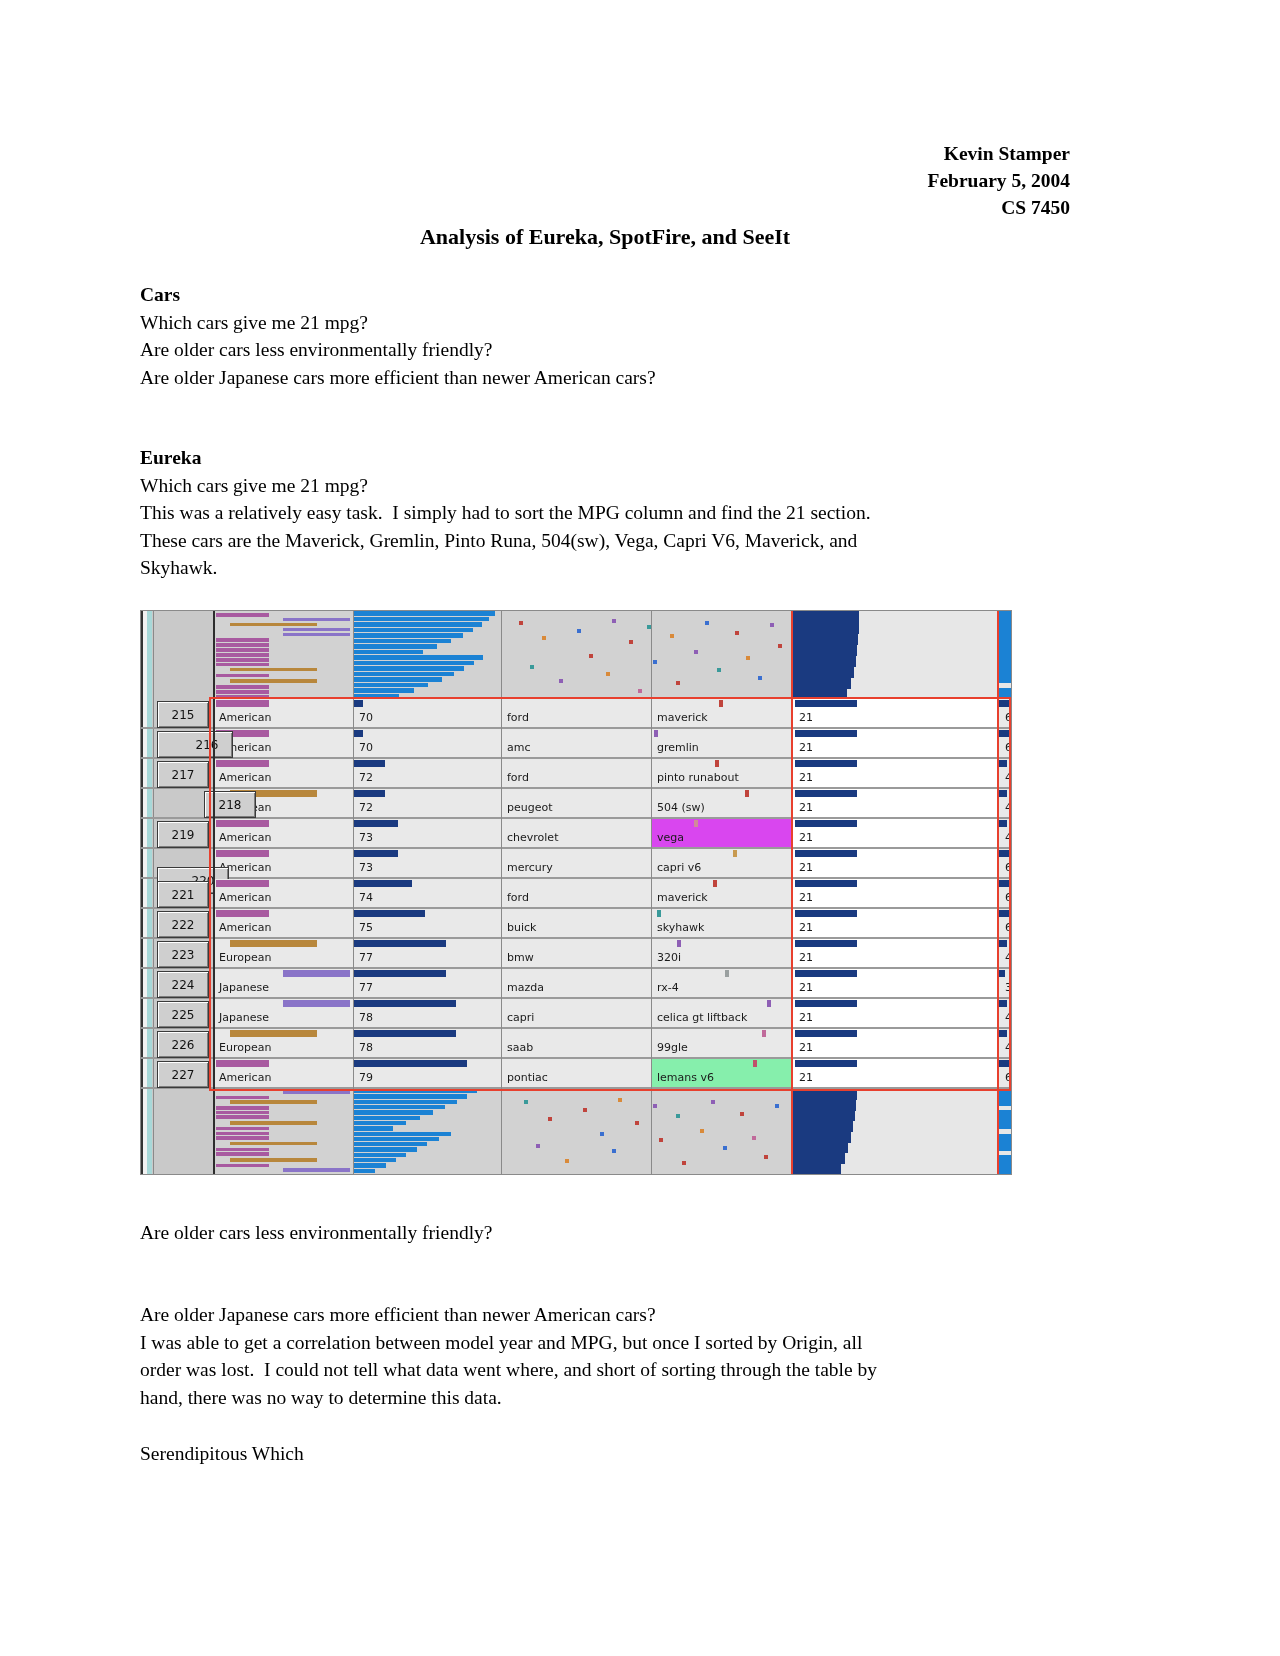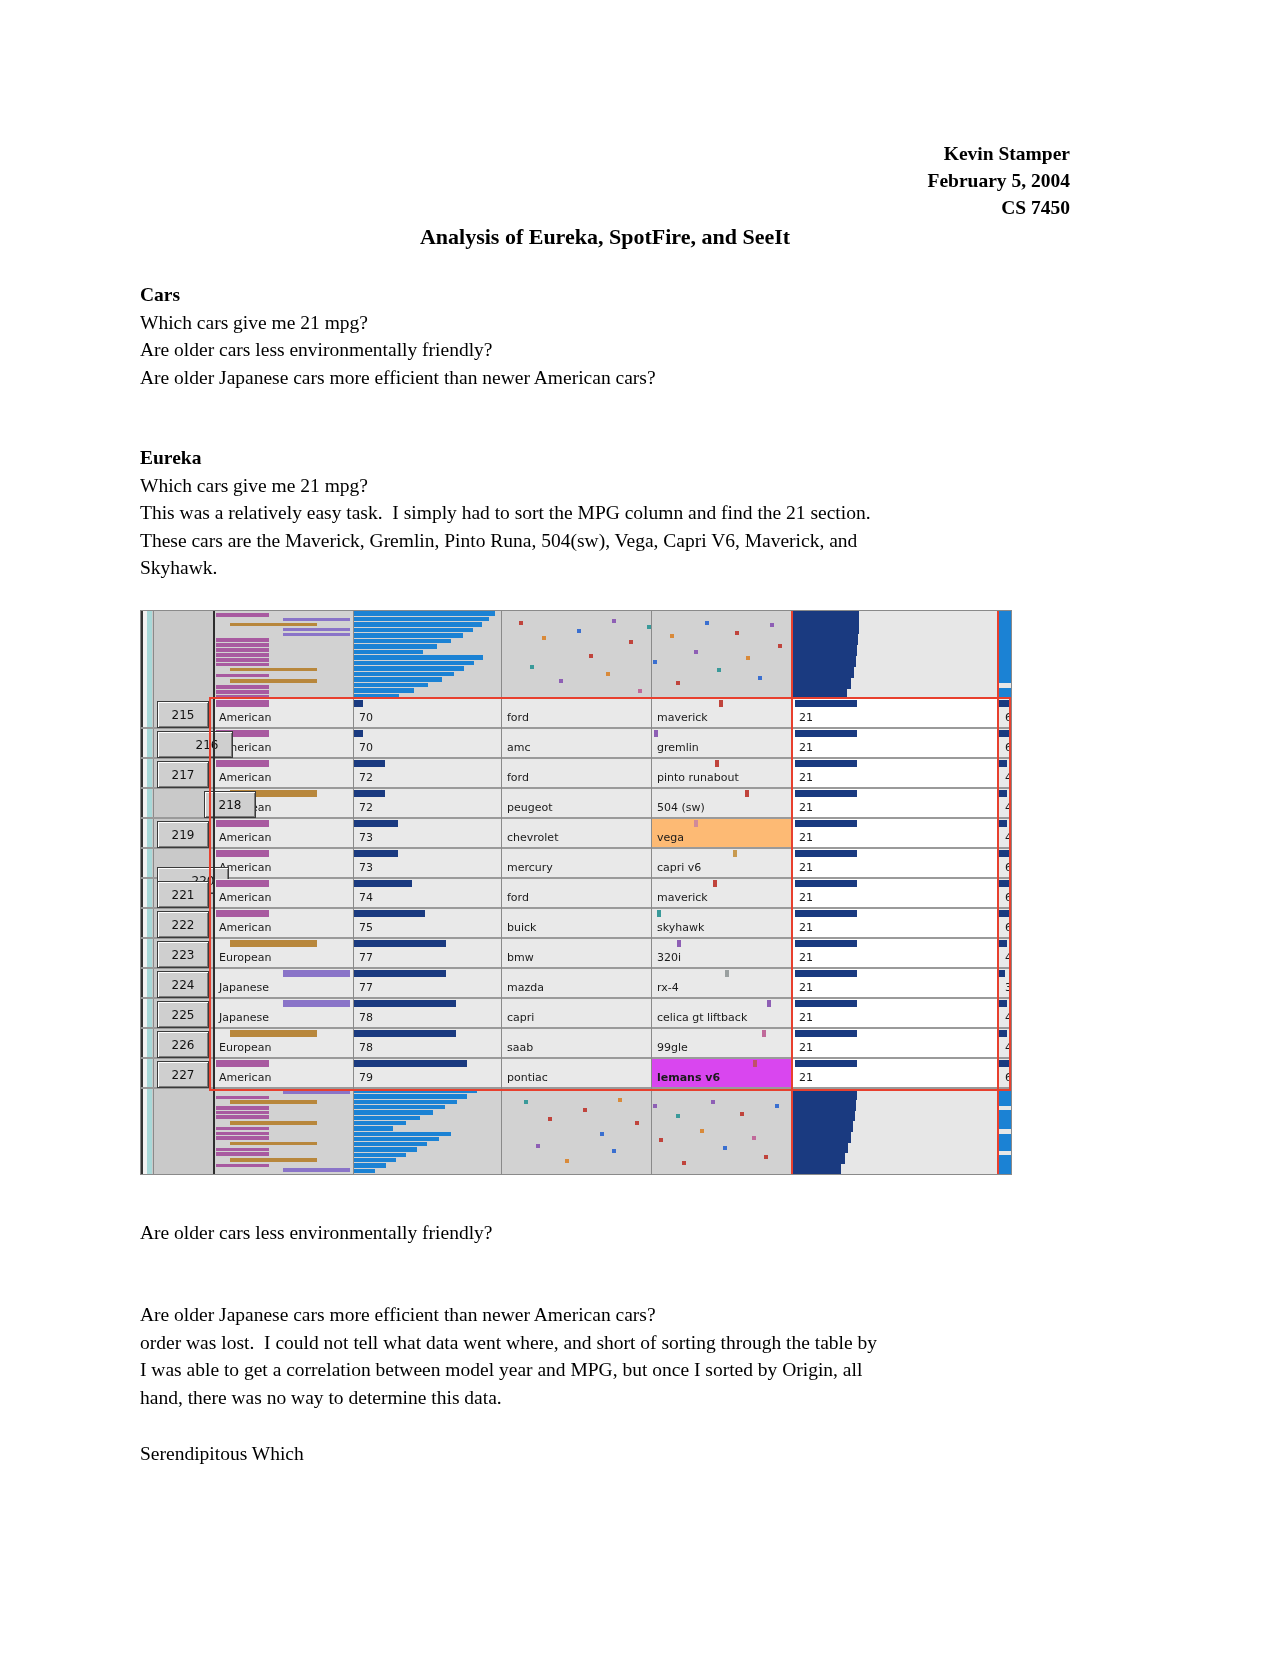--- a/index.html
+++ b/index.html
@@ -306,21 +306,21 @@
           <div class="abs" style="left: 2.8px; top: 1px; width: 53.2px; height: 7px; background: rgb(168, 90, 160);"></div>
           <span class="cellTxt">American</span>
         </div>
         <div class="abs" style="left: 212px; top: 0px; width: 148px; height: 28px; background: rgb(233, 233, 233);">
           <div class="abs" style="left: 0px; top: 1px; width: 45.44px; height: 7px; background: rgb(26, 58, 128);"></div>
           <span class="cellTxt">73</span>
         </div>
         <div class="abs" style="left: 360px; top: 0px; width: 150px; height: 28px; background: rgb(233, 233, 233);">
           <span class="cellTxt">chevrolet</span>
         </div>
-        <div class="abs" style="left: 510px; top: 0px; width: 165px; height: 28px; background: #fdba74;">
+        <div class="abs" style="left: 510px; top: 0px; width: 165px; height: 28px; background: #d946ef;">
           <div class="abs" style="left: 42.6px; top: 1px; width: 4px; height: 7px; background: rgb(208, 138, 154);"></div>
           <span class="cellTxt">vega</span>
         </div>
         <div class="abs" style="left: 652px; top: 0px; width: 206px; height: 28px; background: rgb(255, 255, 255);">
           <div class="abs" style="left: 2px; top: 1px; width: 61.8px; height: 7px; background: rgb(26, 58, 128);"></div>
           <span class="cellTxt">21</span>
         </div>
         <div class="abs" style="left: 858px; top: 0px; width: 14px; height: 28px; background: rgb(233, 233, 233); overflow: hidden;">
           <div class="abs" style="left: 0px; top: 1px; width: 8px; height: 7px; background: rgb(26, 58, 128);"></div>
           <span class="cellTxt">4</span>
@@ -514,21 +514,21 @@
           <div class="abs" style="left: 2.8px; top: 1px; width: 53.2px; height: 7px; background: rgb(168, 90, 160);"></div>
           <span class="cellTxt">American</span>
         </div>
         <div class="abs" style="left: 212px; top: 0px; width: 148px; height: 28px; background: rgb(233, 233, 233);">
           <div class="abs" style="left: 0px; top: 1px; width: 113.52px; height: 7px; background: rgb(26, 58, 128);"></div>
           <span class="cellTxt">79</span>
         </div>
         <div class="abs" style="left: 360px; top: 0px; width: 150px; height: 28px; background: rgb(233, 233, 233);">
           <span class="cellTxt">pontiac</span>
         </div>
-        <div class="abs" style="left: 510px; top: 0px; width: 142px; height: 28px; background: #d946ef; font-weight: bold;">
+        <div class="abs" style="left: 510px; top: 0px; width: 142px; height: 28px; background: #86efac;">
           <div class="abs" style="left: 102.24px; top: 1px; width: 4px; height: 7px; background: rgb(192, 80, 106);"></div>
           <span class="cellTxt">lemans v6</span>
         </div>
         <div class="abs" style="left: 652px; top: 0px; width: 206px; height: 28px; background: rgb(255, 255, 255);">
           <div class="abs" style="left: 2px; top: 1px; width: 61.8px; height: 7px; background: rgb(26, 58, 128);"></div>
           <span class="cellTxt">21</span>
         </div>
         <div class="abs" style="left: 858px; top: 0px; width: 14px; height: 28px; background: rgb(233, 233, 233); overflow: hidden;">
           <div class="abs" style="left: 0px; top: 1px; width: 12px; height: 7px; background: rgb(26, 58, 128);"></div>
           <span class="cellTxt">6</span>
@@ -546,21 +546,21 @@
 
   <div class="sect" style="top:1219px;">
     <div>
         <div class="tline">Are older cars less environmentally friendly?</div>
       </div>
   </div>
 
   <div class="sect" style="top:1301px;">
     <div>
         <div class="tline">Are older Japanese cars more efficient than newer American cars?</div>
+        <div class="tline">I was able to get a correlation between model year and MPG, but once I sorted by Origin, all</div>
         <div class="tline">order was lost.  I could not tell what data went where, and short of sorting through the table by</div>
-        <div class="tline">I was able to get a correlation between model year and MPG, but once I sorted by Origin, all</div>
         <div class="tline">hand, there was no way to determine this data.</div>
       </div>
   </div>
 
   <div class="sect shead" style="top:1440px;">Serendipitous Which</div>
 
 </div>
 
 </body></html>

